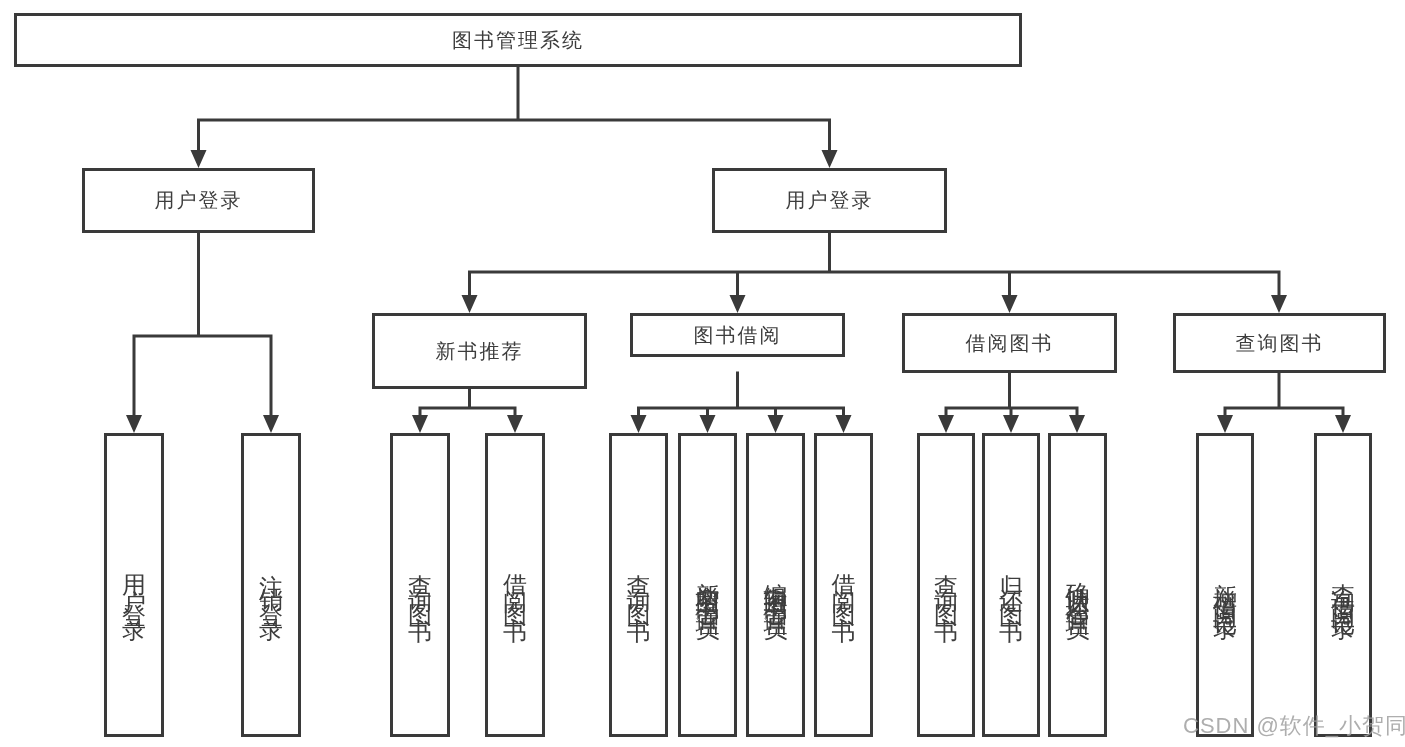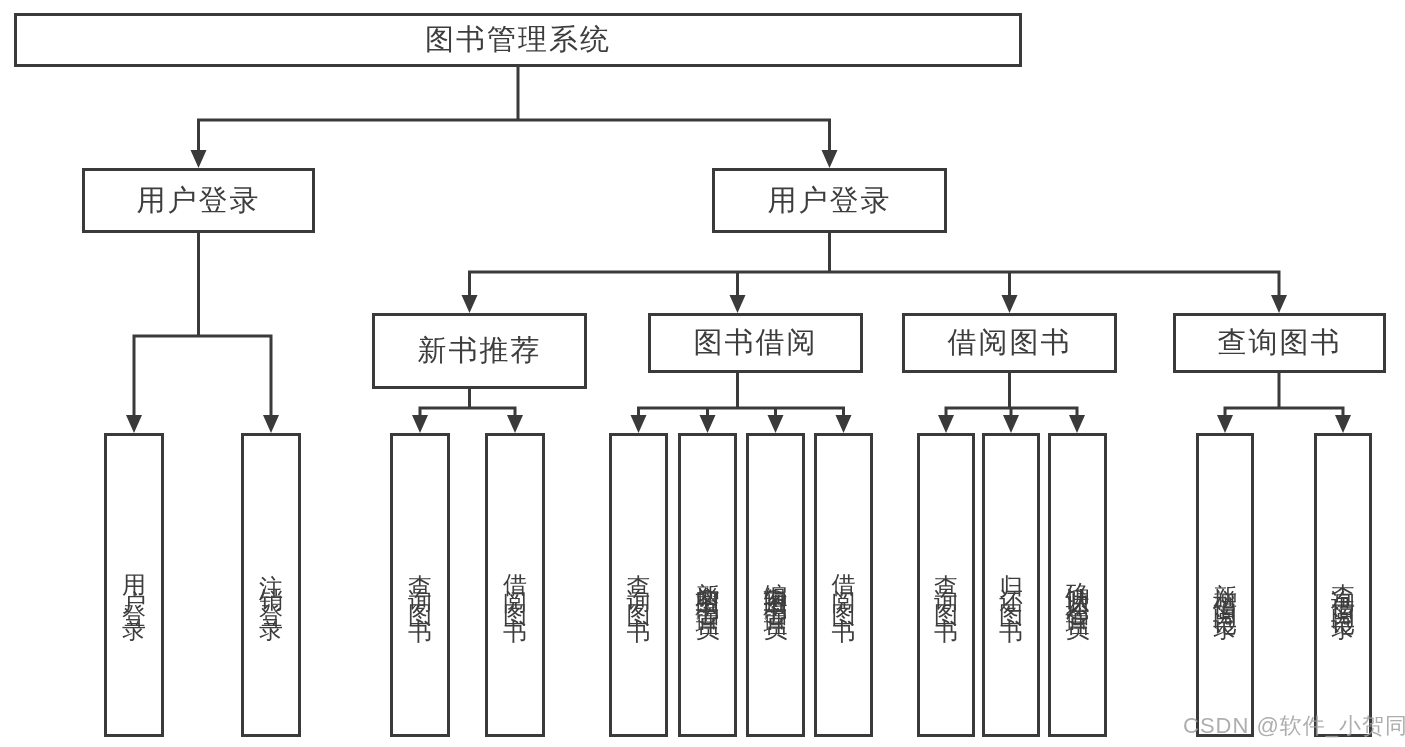--- a/index.html
+++ b/index.html
@@ -18,21 +18,21 @@
   }
   .connectors{position:absolute;left:0;top:0;z-index:1;}
   .connectors .l{stroke:var(--line);stroke-width:3;fill:none;stroke-linecap:square;}
   .connectors .a{fill:var(--line);stroke:none;}
   .node,.vnode{
     position:absolute;box-sizing:border-box;
     border:3px solid var(--line);background:#fff;
     display:flex;align-items:center;justify-content:center;
     color:var(--text);z-index:2;
   }
-  .node .lbl{font-size:29px;letter-spacing:2px;white-space:nowrap;}
+  .node .lbl{font-size:20px;letter-spacing:2px;white-space:nowrap;}
   .vnode .lbl{
     writing-mode:vertical-rl;text-orientation:mixed;
     font-size:24px;white-space:nowrap;line-height:1;
   }
   .sp4{letter-spacing:15px;}
   .sp6{letter-spacing:7px;}
   .sp9{letter-spacing:5px;}
   .watermark{
     position:absolute;left:1183px;top:711px;z-index:3;
     font-size:22px;color:var(--wm);opacity:.85;
@@ -89,21 +89,21 @@
   <div class="node" style="left:82px;top:168px;width:233px;height:65px">
     <span class="lbl">用户登录</span>
   </div>
   <div class="node" style="left:712px;top:168px;width:235px;height:65px">
     <span class="lbl">用户登录</span>
   </div>
 
   <div class="node" style="left:372px;top:313px;width:215px;height:76px">
     <span class="lbl">新书推荐</span>
   </div>
-  <div class="node" style="left:648px;top:313px;width:215px;height:60px">
+  <div class="node" style="left:630px;top:313px;width:215px;height:44px">
     <span class="lbl">图书借阅</span>
   </div>
   <div class="node" style="left:902px;top:313px;width:215px;height:60px">
     <span class="lbl">借阅图书</span>
   </div>
   <div class="node" style="left:1173px;top:313px;width:213px;height:60px">
     <span class="lbl">查询图书</span>
   </div>
 
   <div class="vnode" style="left:104px;top:433px;width:60px;height:304px">

